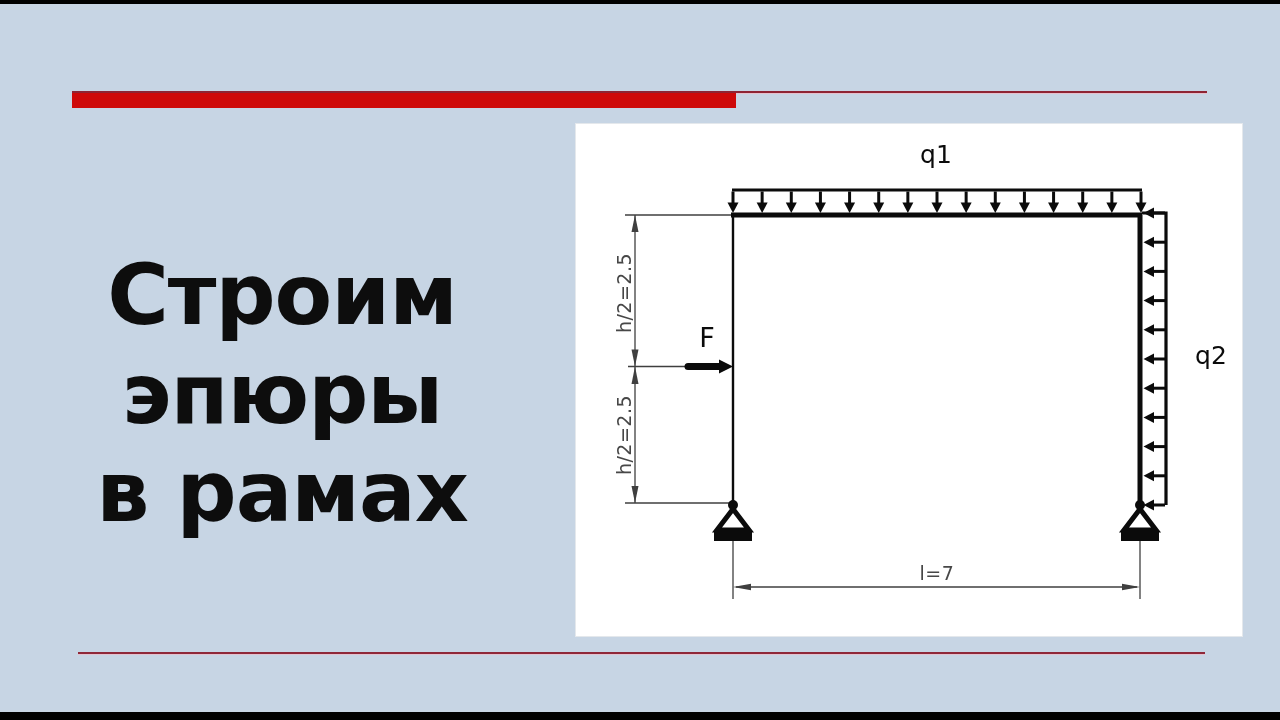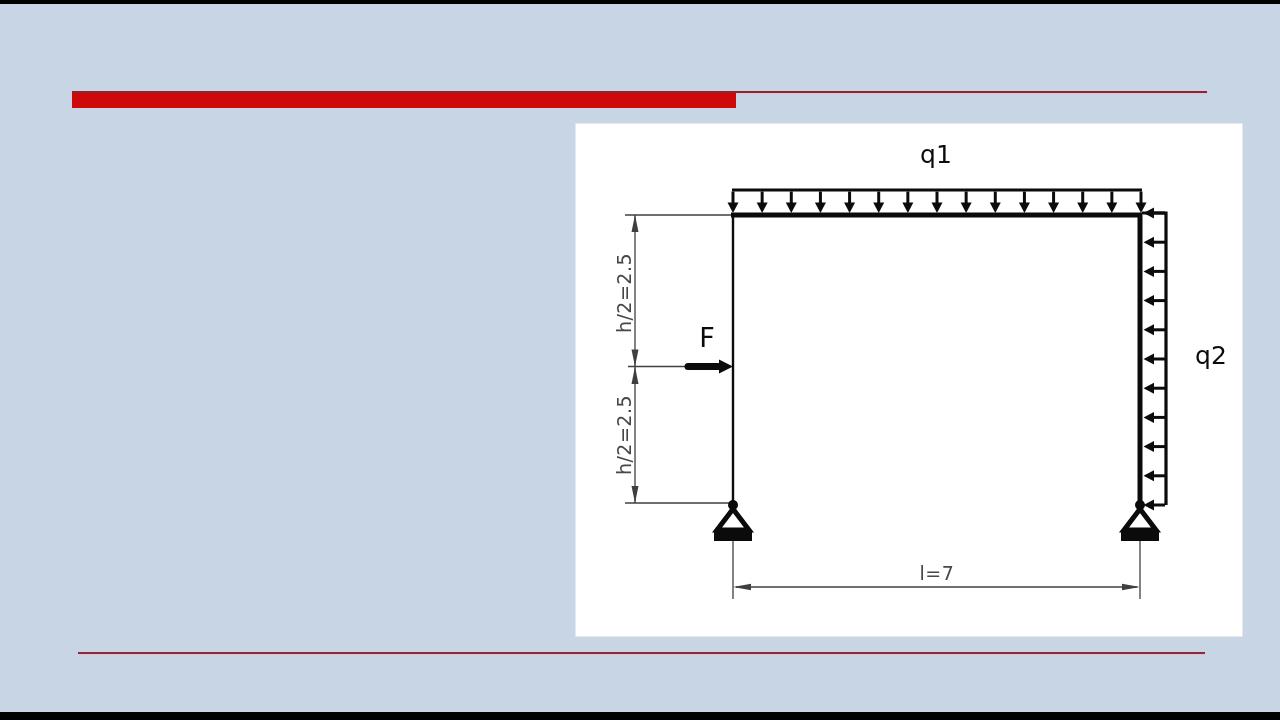--- a/index.html
+++ b/index.html
@@ -49,20 +49,25 @@
 </head>
 <body>
 
 <div id="slide">
 
   <div id="letterbox-top" class="letterbox"></div>
 
   <div id="accent-thin-line"></div>
   <div id="accent-bar"></div>
 
+  <h1 id="title">
+    <div>Строим</div>
+    <div>эпюры</div>
+    <div>в рамах</div>
+  </h1>
 
   <div id="diagram-panel">
     <svg id="frame-svg" width="668" height="514" viewBox="0 0 668 514">
 
       <line class="dln" x1="50" y1="92" x2="156" y2="92"></line>
       <line class="dln" x1="53" y1="243.5" x2="114" y2="243.5"></line>
       <line class="dln" x1="50" y1="380" x2="158" y2="380"></line>
       <line class="dln" x1="60" y1="92" x2="60" y2="380"></line>
       <line class="dln" x1="158" y1="382" x2="158" y2="476"></line>
       <line class="dln" x1="565" y1="384" x2="565" y2="476"></line>

